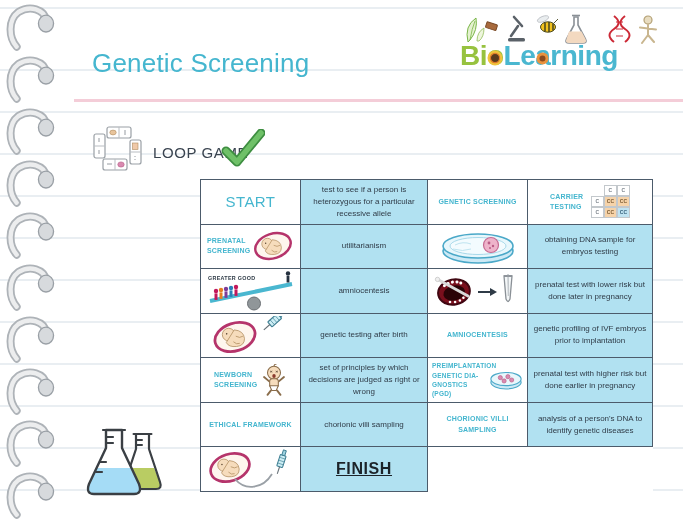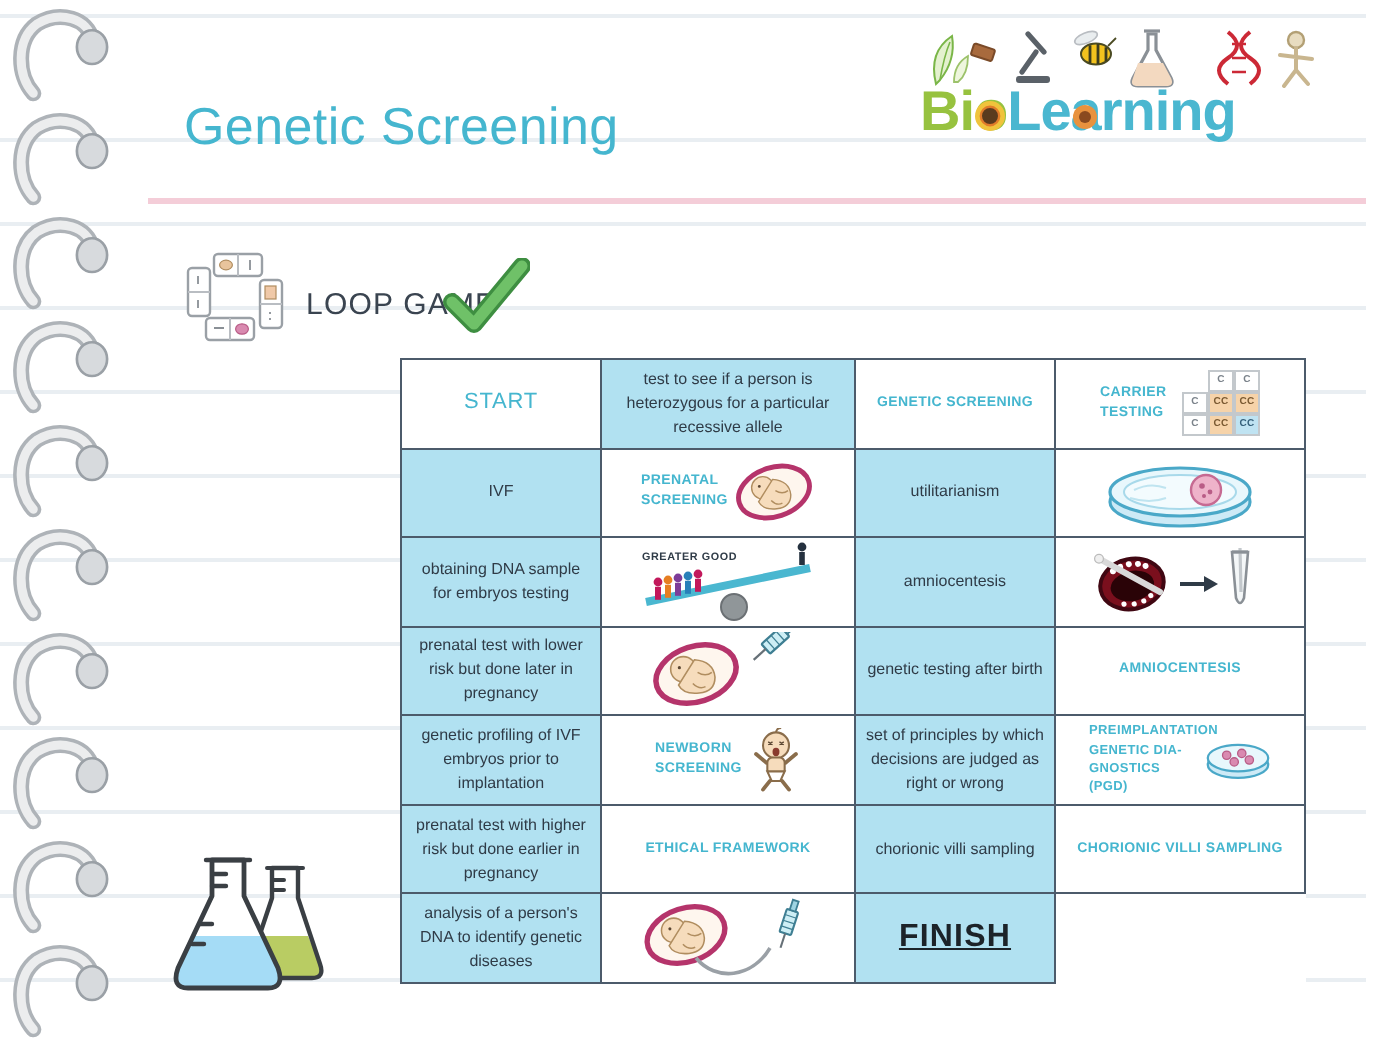--- a/index.html
+++ b/index.html
@@ -35,21 +35,21 @@
   
   .game-table{position:absolute;left:200px;top:179px;width:452px;height:312px;display:grid;
     grid-template-columns:100px 127px 100px 125px;grid-template-rows:repeat(7,1fr);
     border-top:1px solid var(--border);border-left:1px solid var(--border);background:#fff;z-index:2;}
   .cell{border-right:1px solid var(--border);border-bottom:1px solid var(--border);
     display:flex;align-items:center;justify-content:center;text-align:center;
     padding:2px 5px;box-sizing:border-box;overflow:hidden;gap:3px;}
   .c-blue{background:var(--cellblue);}
   .term{color:var(--teal);font-size:7px;font-weight:600;letter-spacing:0.2px;line-height:1.45;text-transform:uppercase;}
   .def{color:var(--deftext);font-size:8px;line-height:1.5;}
-  .start{font-size:11px;font-weight:500;letter-spacing:0.4px;}
+  .start{font-size:15px;font-weight:500;letter-spacing:0.4px;}
   .finish{font-size:16px;font-weight:600;color:#1c2329;letter-spacing:0.6px;text-decoration:underline;}
   .left-align{text-align:left;}
   
   .punnett{display:grid;grid-template-columns:repeat(3,13px);grid-auto-rows:11px;font-size:5px;flex:none;}
   .pq{border:0.5px solid #c3c8cc;display:flex;align-items:center;justify-content:center;background:#fff;color:#7a828a;}
   .pq-corner{border:none;background:transparent;}
   .pq-o{background:#f6d3a9;color:#7a5a32;}
   .pq-b{background:#bfe3f2;color:#35607a;}
   
   .flasks{position:absolute;left:84px;top:428px;z-index:2;}
@@ -216,23 +216,20 @@
         <div class="pq">C</div>
         <div class="pq">c</div>
         <div class="pq">C</div>
         <div class="pq pq-o">CC</div>
         <div class="pq pq-o">Cc</div>
         <div class="pq">c</div>
         <div class="pq pq-o">Cc</div>
         <div class="pq pq-b">cc</div>
       </div>
     </div>
-    <div class="cell c-blue def">
-        <span>IVF</span>
-      </div>
     <div class="cell term left-align">
       <span style="width:42px">PRENATAL SCREENING</span>
       <svg width="42" height="34" viewBox="0 0 60 48">
           <use href="#sym-fetus"></use>
         </svg>
     </div>
     <div class="cell c-blue def">
         <span>utilitarianism</span>
       </div>
 

